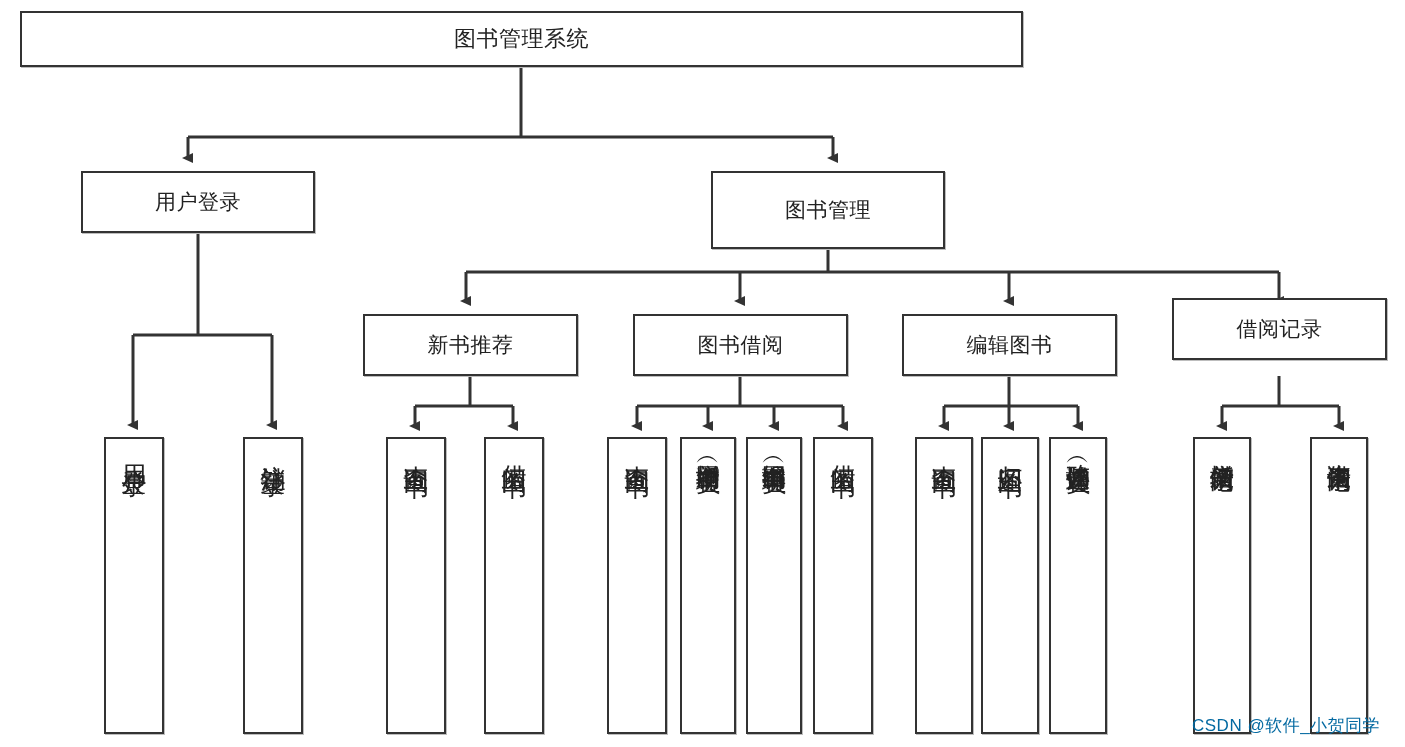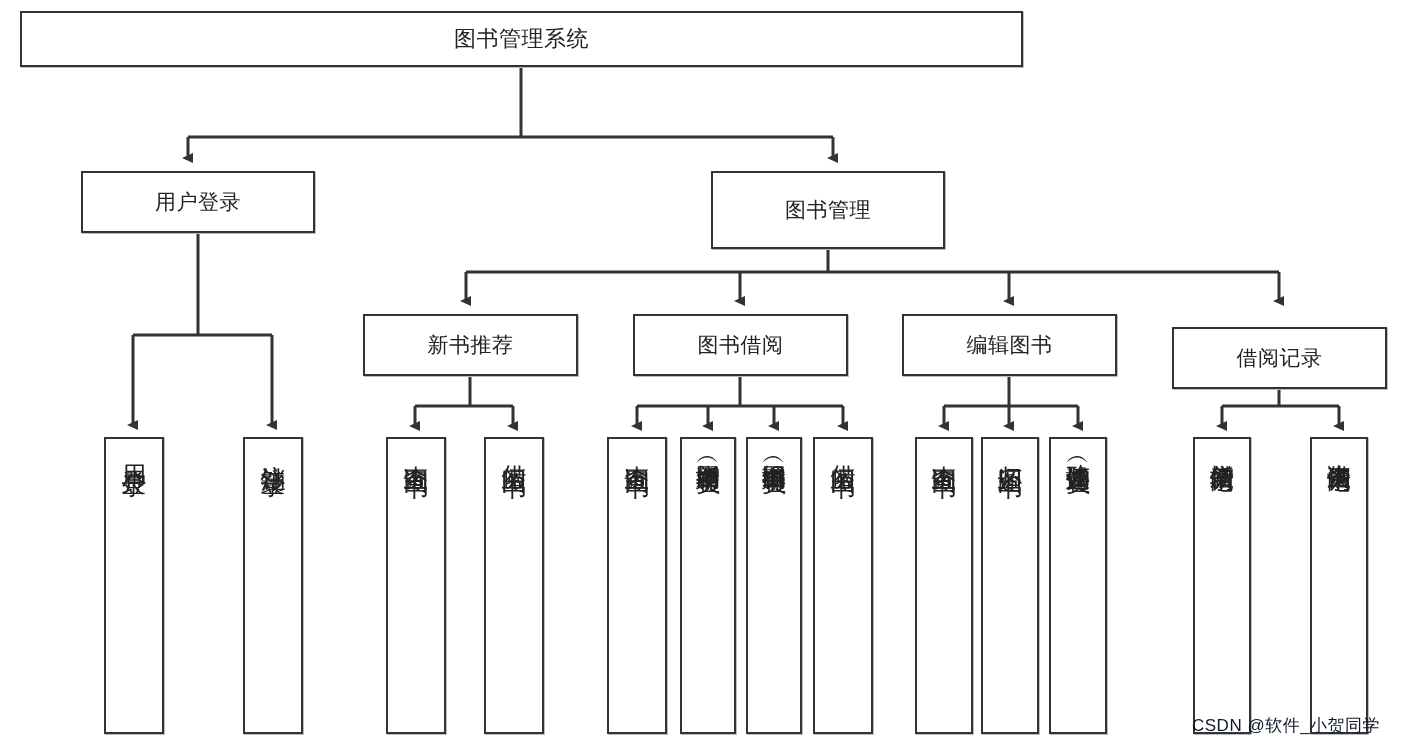--- a/index.html
+++ b/index.html
@@ -63,21 +63,21 @@
     letter-spacing: 1px;
   }
   .node.root .lbl {
     font-size: 22px;
   }
   .watermark {
     position: absolute;
     left: 1192px;
     top: 714px;
     font-size: 17px;
-    color: #0f172a;
+    color: #0369a1;
     white-space: nowrap;
     letter-spacing: 0.5px;
   }
 </style>
 </head>
 <body>
 
 <div id="canvas">
 
   <svg class="edges" viewBox="0 0 1405 747">
@@ -147,21 +147,21 @@
   </div>
 
   <div class="node horiz" style="left:633px; top:314px; width:215px; height:62px;">
     <span class="lbl">图书借阅</span>
   </div>
 
   <div class="node horiz" style="left:902px; top:314px; width:215px; height:62px;">
     <span class="lbl">编辑图书</span>
   </div>
 
-  <div class="node horiz" style="left:1172px; top:327px; width:215px; height:62px;">
+  <div class="node horiz" style="left:1172px; top:298px; width:215px; height:62px;">
     <span class="lbl">借阅记录</span>
   </div>
 
   <div class="node vert" style="left:104px; top:437px; width:60px; height:297px;">
     <span class="lbl">用户登录</span>
   </div>
 
   <div class="node vert" style="left:243px; top:437px; width:60px; height:297px;">
     <span class="lbl">注销登录</span>
   </div>

